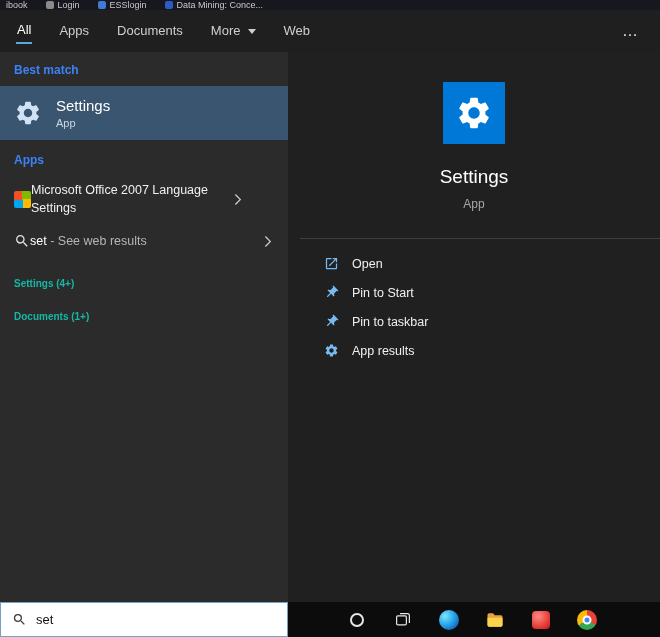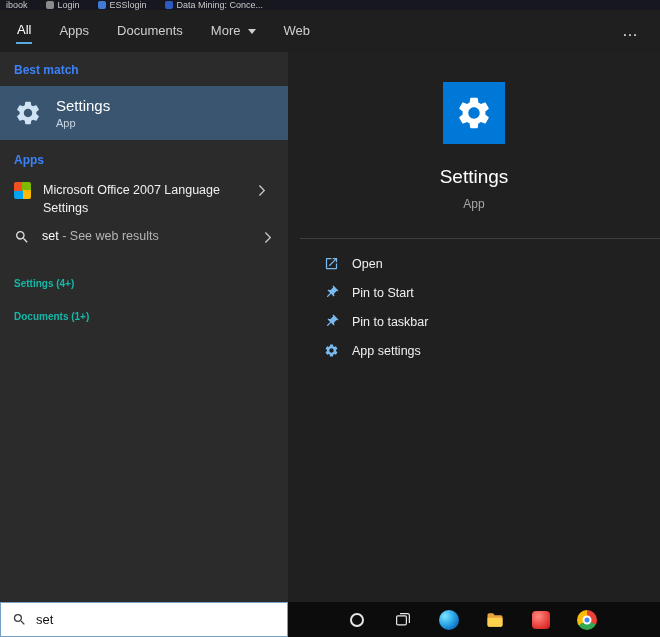--- a/index.html
+++ b/index.html
@@ -25,21 +25,21 @@
   .panels{flex:1;display:flex;min-height:0}
   .left{width:288px;background:#2b2b2b;color:#fff;flex:0 0 auto;display:flex;flex-direction:column}
   .right{flex:1;background:#202020;color:#fff}
 
   .section-h{font-size:12px;font-weight:700;color:#3b82f6;padding:13px 14px 9px}
   .best-row{height:54px;background:#3a5570;display:flex;align-items:center;gap:14px;padding:0 14px}
   .best-gear{width:28px;height:28px;color:#cfe3f5;flex:0 0 auto}
   .best-title{font-size:15px;color:#fff}
   .best-sub{font-size:11px;color:#c9d6e2;margin-top:3px}
 
-  .row{display:flex;align-items:flex-start;gap:12px;padding:6px 12px 6px 14px;min-height:46px}
+  .row{display:flex;align-items:center;padding:6px 12px 6px 14px;min-height:46px}
   .row .grow{flex:1;min-width:0}
   .office-icon{width:17px;height:17px;border-radius:2px;background:conic-gradient(#7fba00 0 25%,#ffb900 0 50%,#00a4ef 0 75%,#f25022 0);flex:0 0 auto}
   .office-label{font-size:12.5px;line-height:1.4;color:#f0f0f0;max-width:198px}
   .chev{width:17px;height:17px;color:#cfcfcf;flex:0 0 auto}
   .web-row{min-height:36px}
   .web-icon{width:16px;height:16px;color:#e0e0e0;flex:0 0 auto}
   .web-text{font-size:12.5px;color:#fff}
   .web-suffix{color:#b5b5b5}
   .groups{margin-top:8px}
   .group-row{padding:11px 14px;font-size:10px;font-weight:700;color:#14b8a6}
@@ -206,21 +206,21 @@
         <div class="action">
           <svg class="pin-rot">
               <use href="#i-pin"></use>
             </svg>
           <span>Pin to taskbar</span>
         </div>
         <div class="action">
           <svg>
               <use href="#i-gear"></use>
             </svg>
-          <span>App settings</span>
+          <span>App results</span>
         </div>
       </div>
     </div>
   </div>
 
   <div class="bottom">
     <div class="searchbox">
       <svg>
           <use href="#i-search"></use>
         </svg>

